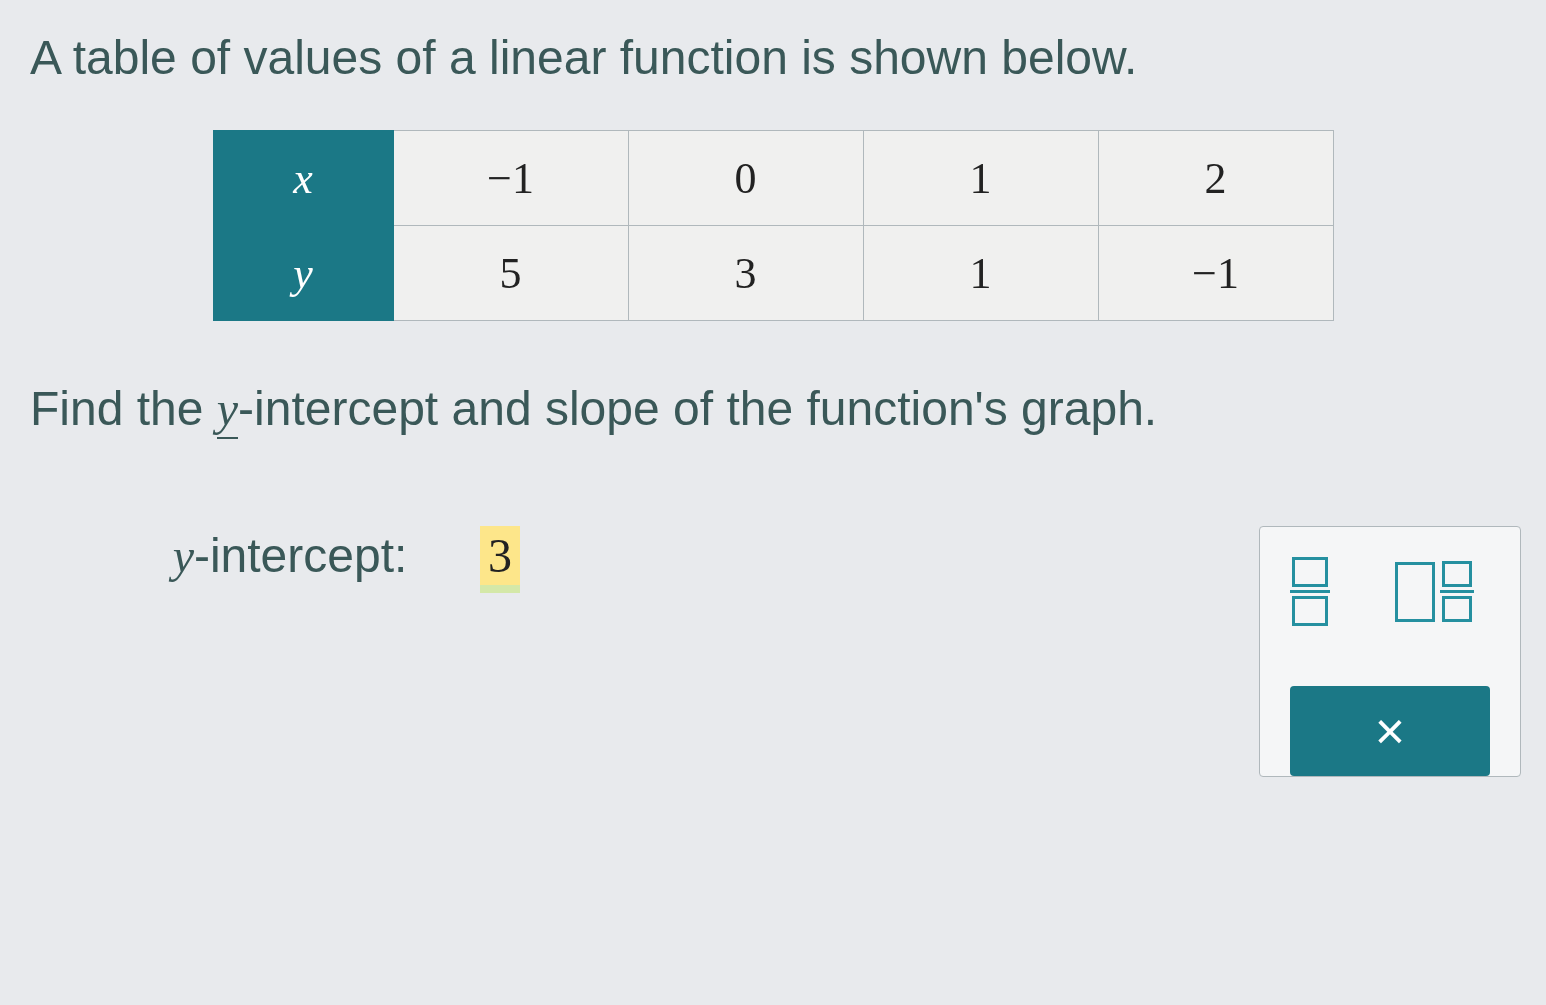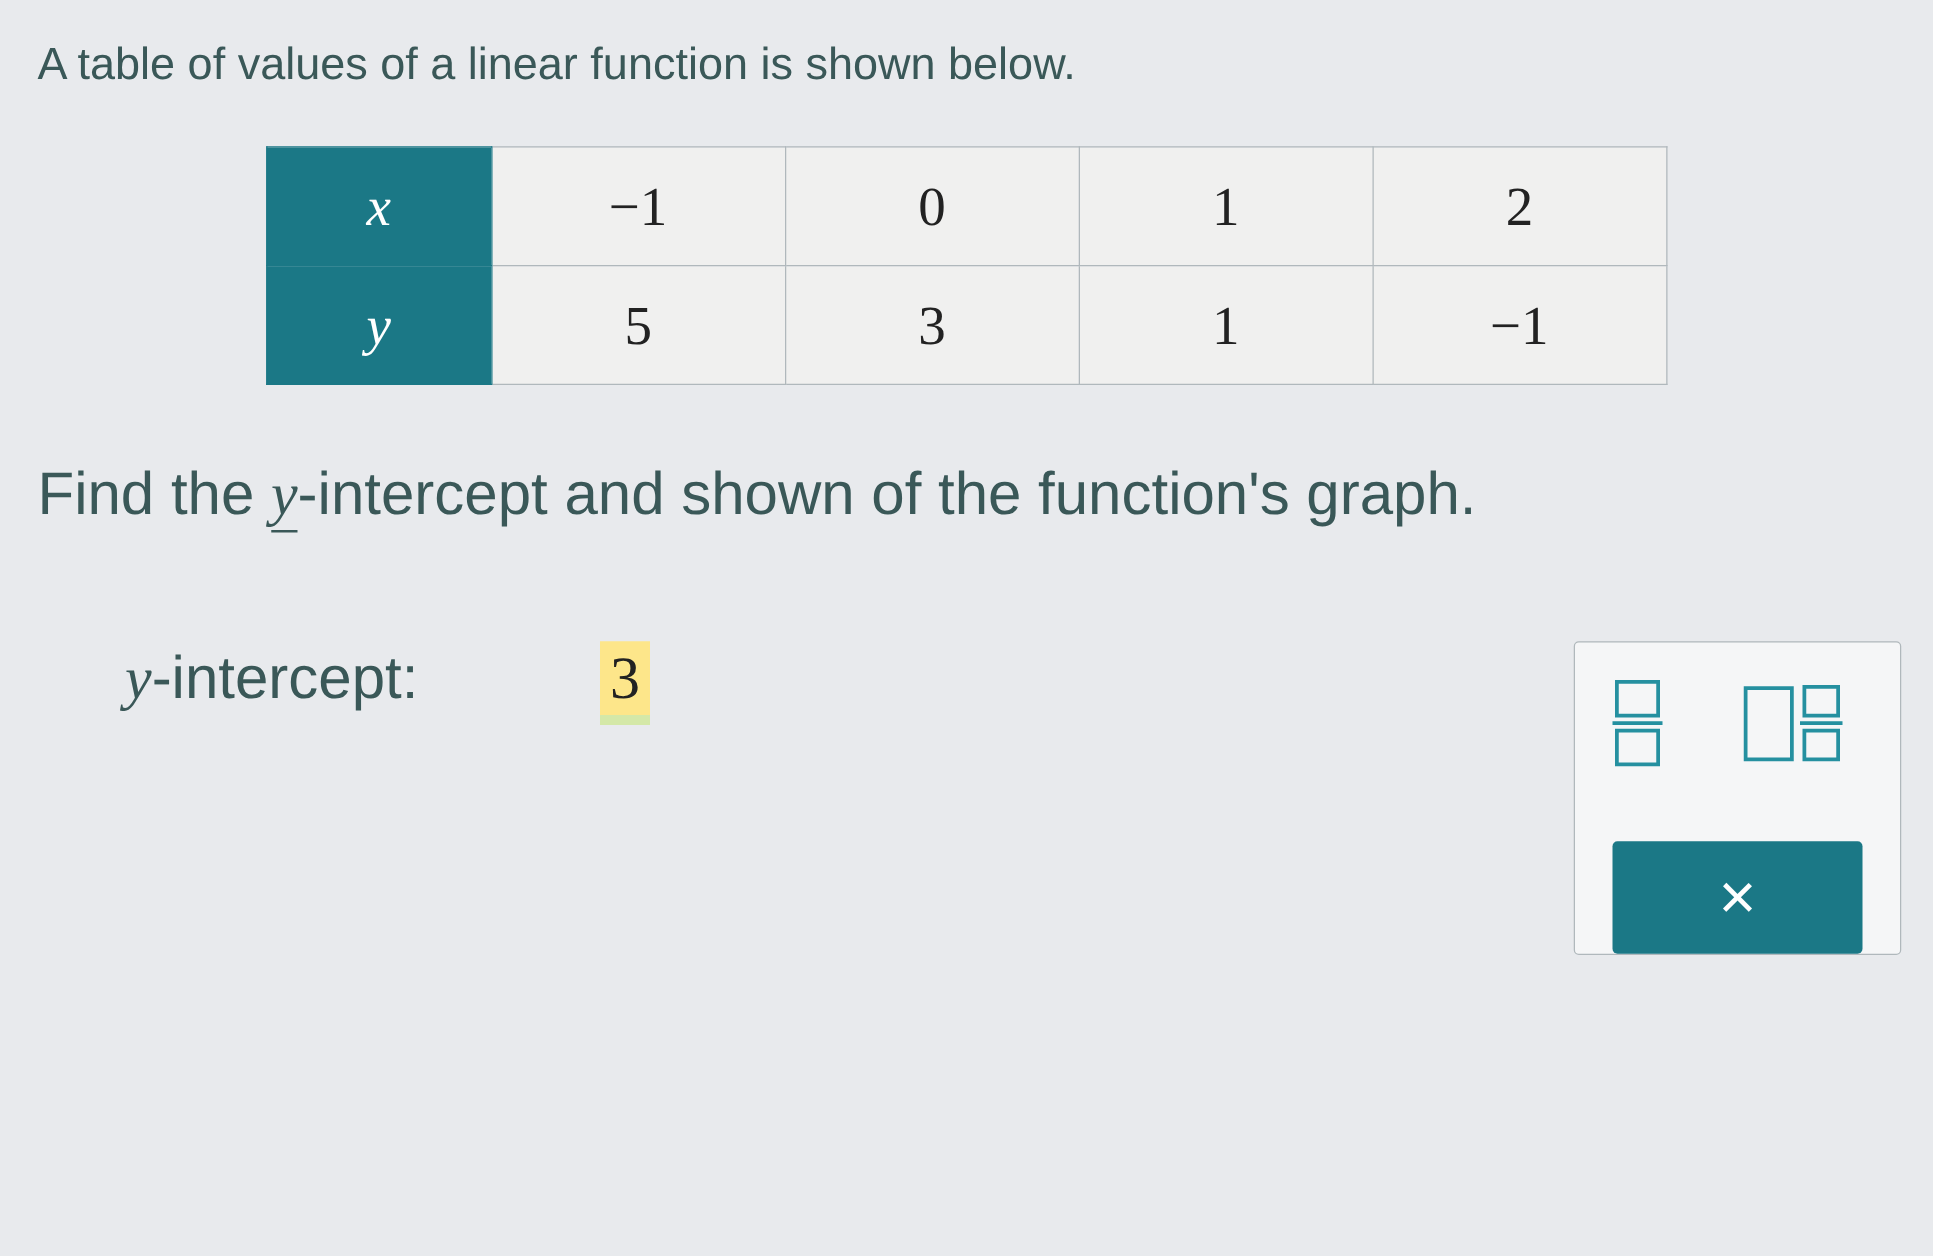--- a/index.html
+++ b/index.html
@@ -9,21 +9,21 @@
     }
     body {
       font-family: Arial, sans-serif;
       background: #e8eaed;
       width: 1546px;
       height: 1005px;
       padding: 30px 30px 0 30px;
       overflow: hidden;
     }
     .question-text {
-      font-size: 36px;
+      font-size: 48px;
       color: #3a5858;
       font-weight: 400;
       margin-bottom: 45px;
     }
     .table-container {
       display: flex;
       justify-content: center;
       margin-bottom: 60px;
     }
     table {
@@ -74,20 +74,21 @@
     .answer-row {
       display: flex;
       align-items: center;
       margin-bottom: 80px;
     }
     .answer-label {
       font-size: 48px;
       color: #3a5858;
       font-weight: 400;
       width: 380px;
+      text-align: center;
     }
     .answer-value {
       font-size: 48px;
       font-family: 'Times New Roman', serif;
       color: #222;
       background: #fde68a;
       padding: 2px 8px;
       position: relative;
     }
     .answer-value.highlighted::after {
@@ -212,21 +213,21 @@
       <td class="data-cell">5</td>
       <td class="data-cell">3</td>
       <td class="data-cell">1</td>
       <td class="data-cell">−1</td>
     </tr>
   </tbody>
     </table>
 </div>
 
 <div class="instruction-text">
-  <span>Find the </span><span class="italic-y underline-y">y</span><span>-intercept and shown of the function's graph.</span>
+  <span>Find the </span><span class="italic-y underline-y">y</span><span>-intercept and slope of the function's graph.</span>
 </div>
 
 <div class="answer-section">
   <div class="answers-left">
     <div class="answer-row">
       <div class="answer-label">
         <span class="italic-y">y</span><span>-intercept:</span>
       </div>
       <div class="answer-value highlighted">3</div>
     </div>

